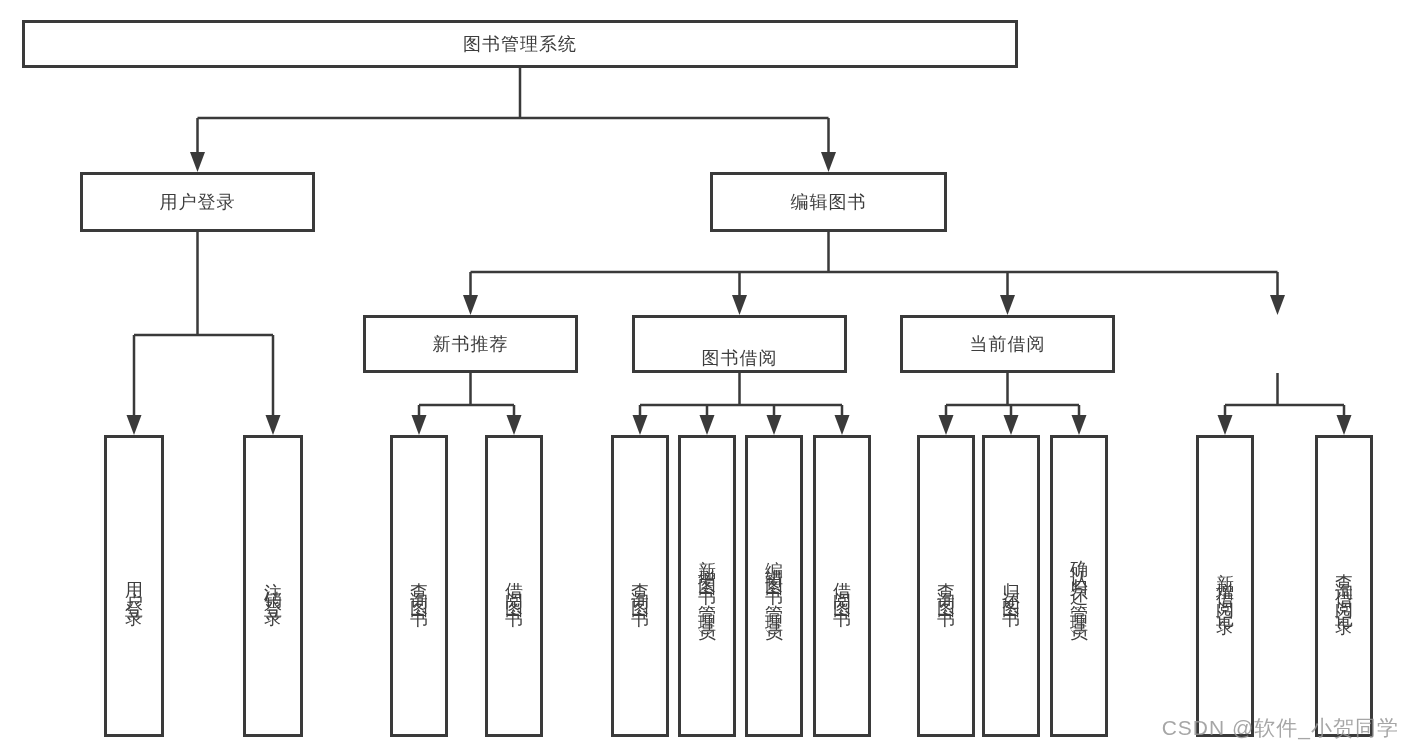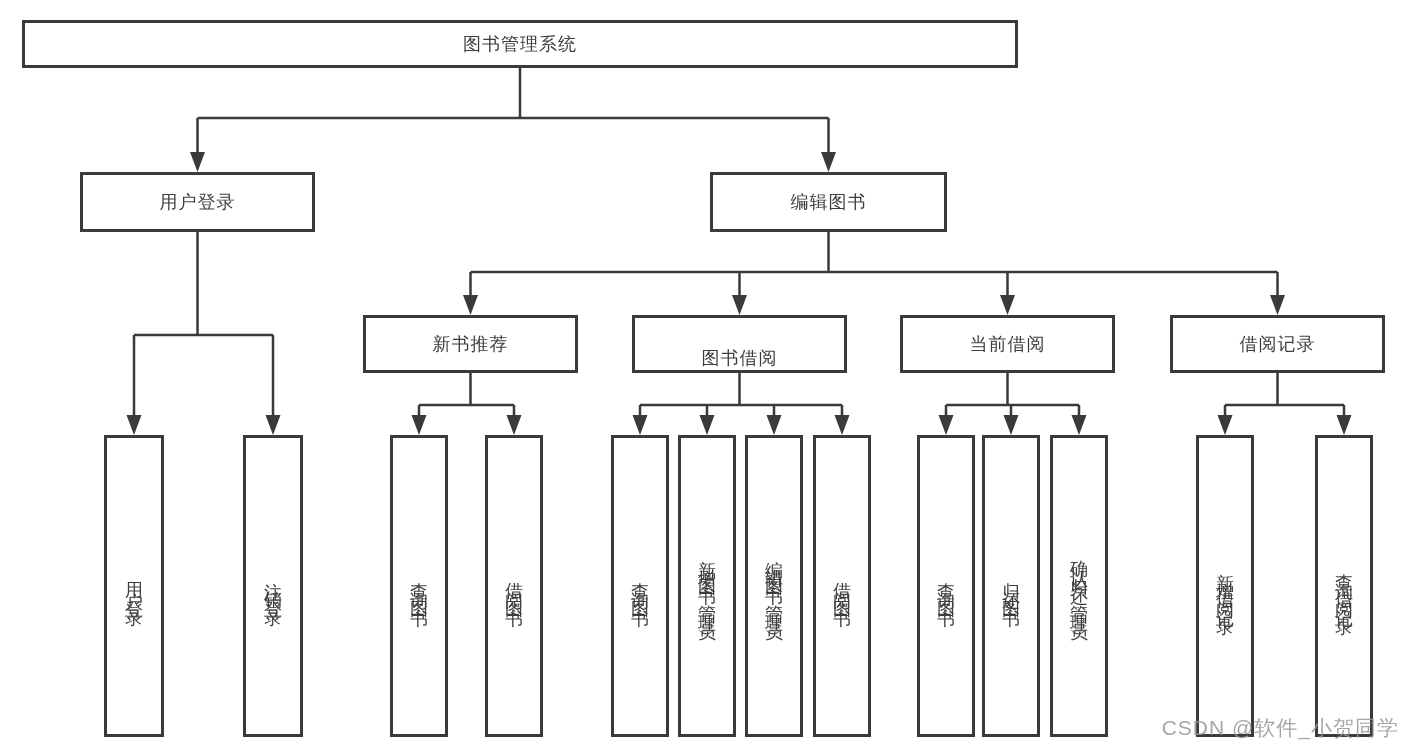--- a/index.html
+++ b/index.html
@@ -113,23 +113,20 @@
 
   <div class="box" style="left:363px; top:315px; width:215px; height:58px;">
     <span>新书推荐</span>
   </div>
   <div class="box" style="left:632px; top:315px; width:215px; height:58px;align-items:flex-end;">
     <span>图书借阅</span>
   </div>
   <div class="box" style="left:900px; top:315px; width:215px; height:58px;">
     <span>当前借阅</span>
   </div>
-  <div class="box" style="left:1170px; top:315px; width:215px; height:58px;">
-    <span>借阅记录</span>
-  </div>
 
   <div class="box v-box" style="left:104px; top:435px; width:60px; height:302px;">
     <span>用户登录</span>
   </div>
   <div class="box v-box" style="left:243px; top:435px; width:60px; height:302px;">
     <span>注销登录</span>
   </div>
 
   <div class="box v-box" style="left:390px; top:435px; width:58px; height:302px;">
     <span>查询图书</span>

